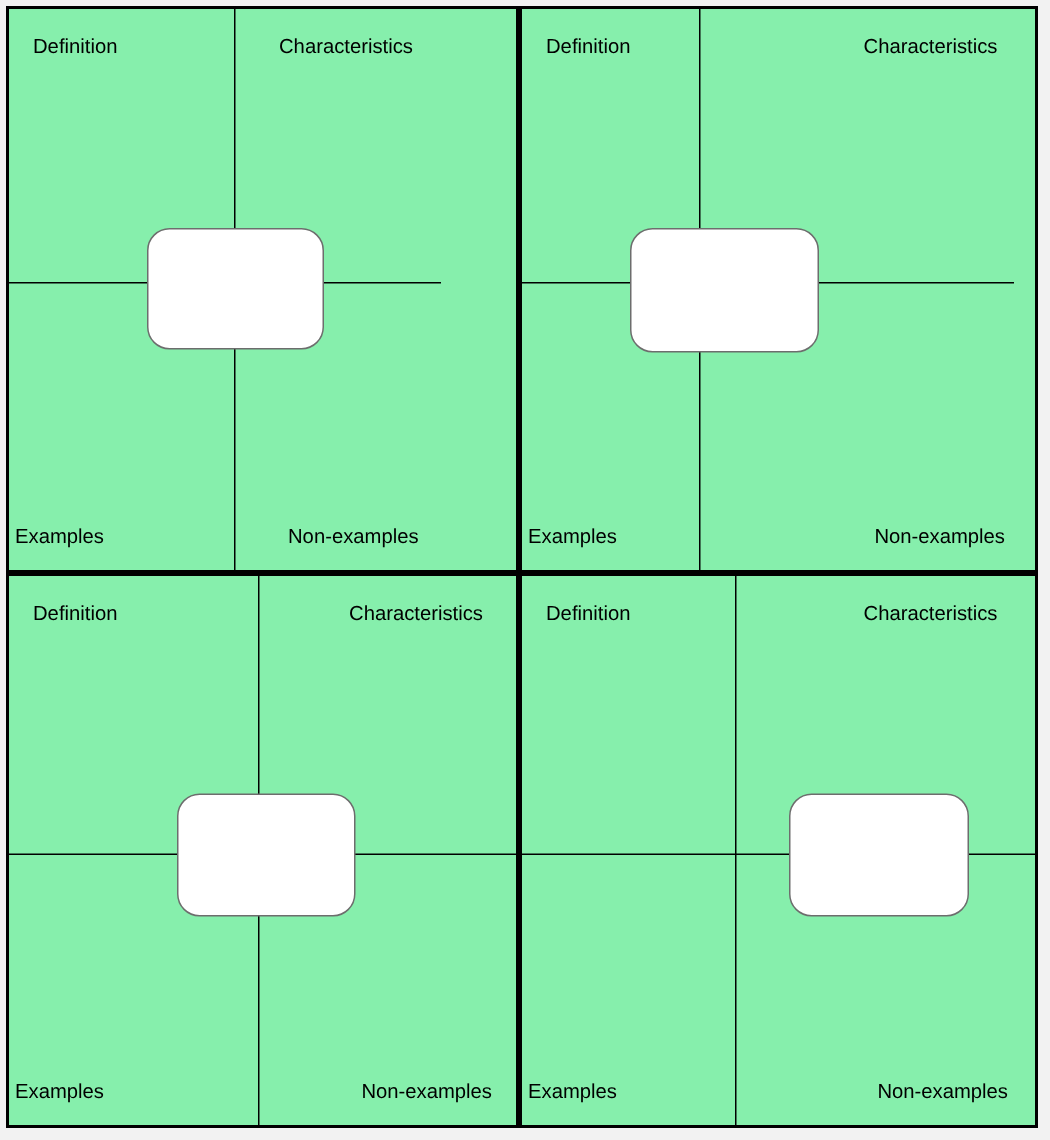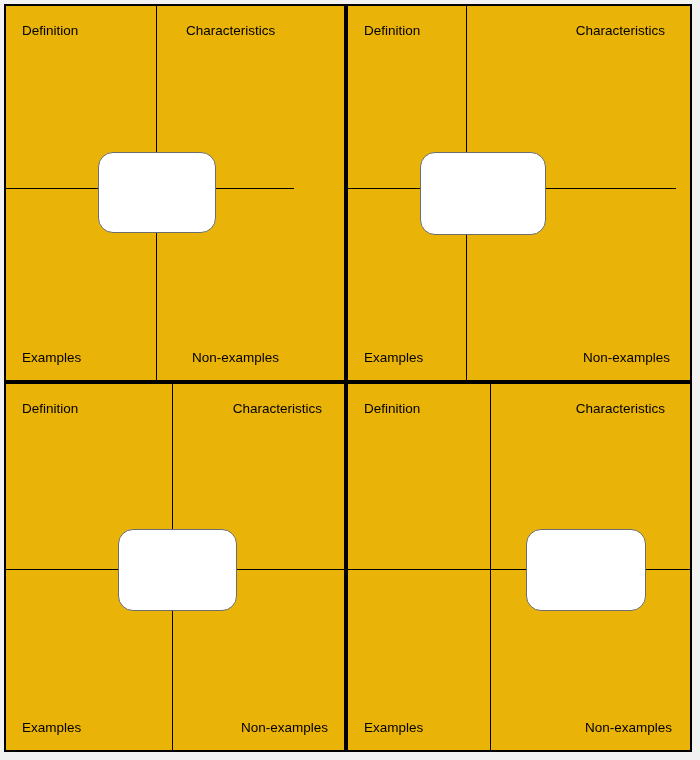--- a/index.html
+++ b/index.html
@@ -31,21 +31,21 @@
     top: 4px;
     width: 688px;
     height: 748px;
     display: grid;
     grid-template-columns: 342px 346px;
     grid-template-rows: 378px 370px;
   }
 
   .panel {
     position: relative;
-    background: #eab308;
+    background: #86efac;
     box-sizing: border-box;
     border: 2px solid #000000;
     overflow: hidden;
   }
   
   .panel.col-r { border-left-width: 2px; }
   .panel.row-b { border-top-width: 2px; }
 
   
   .v-divider {
@@ -64,21 +64,21 @@
   
   .lbl {
     position: absolute;
     font-size: 13.5px;
     line-height: 1;
     color: #000;
     white-space: nowrap;
   }
   .lbl-tl { left: 16px;  top: 18px; }
   .lbl-tr { top: 18px; text-align: right; }
-  .lbl-bl { left: 16px;  bottom: 16px; }
+  .lbl-bl { left: 4px;  bottom: 16px; }
   .lbl-br { bottom: 16px; margin-top: 12px; }
 
   
   .center-box {
     position: absolute;
     background: #ffffff;
     border: 1.4px solid #6d6d6d;
     border-radius: 15px;
     box-sizing: border-box;
   }

